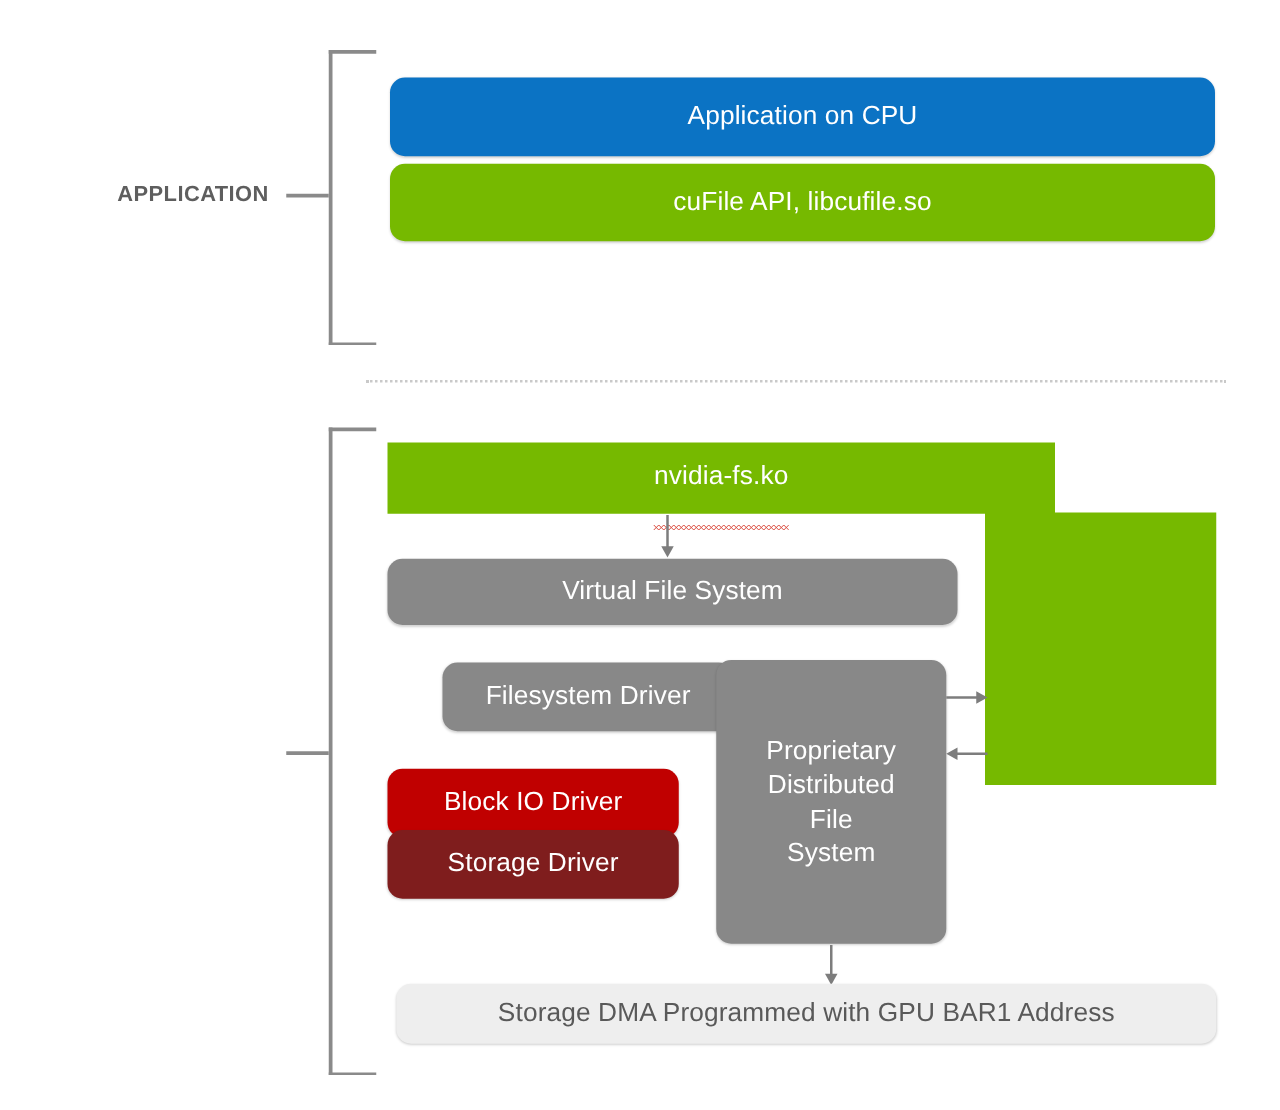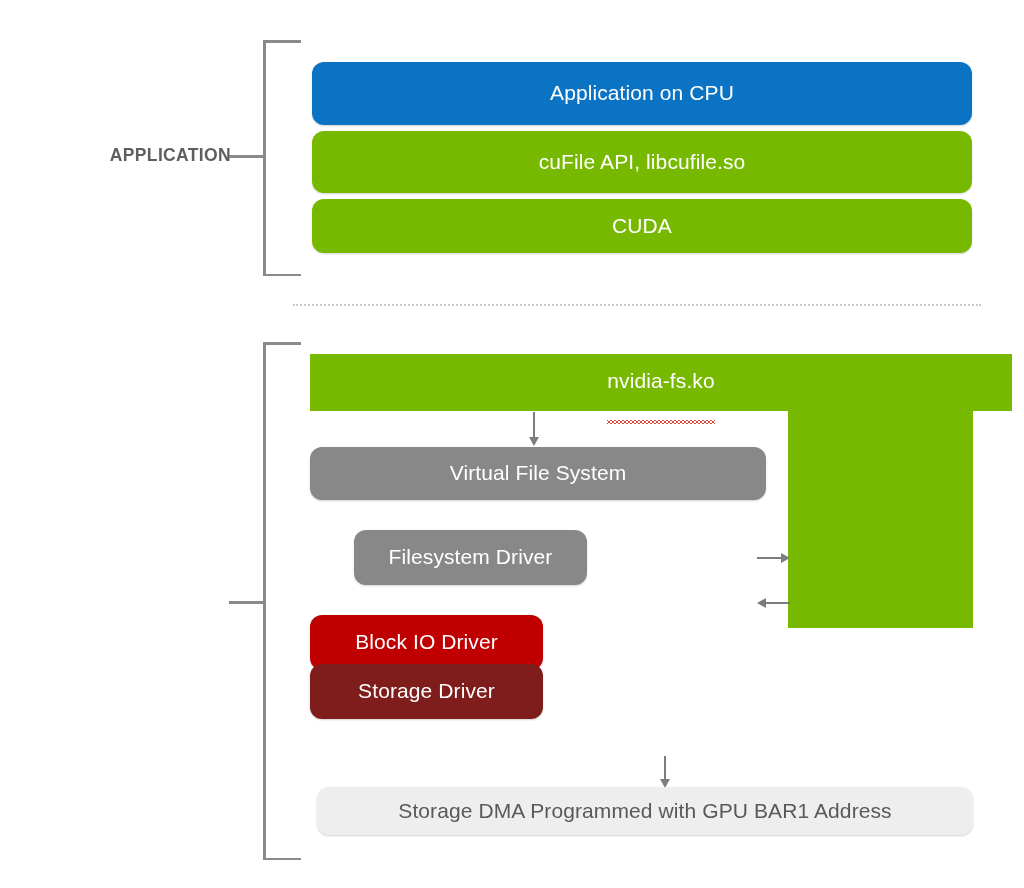--- a/index.html
+++ b/index.html
@@ -42,21 +42,20 @@
   
   .group-label {
     position: absolute;
     color: #5e5e5e;
     font-weight: bold;
     font-size: 17.5px;
     line-height: 1.30;
     letter-spacing: .35px;
     text-align: right;
     white-space: pre-line;
-    padding-left: 16px;
   }
 
   
   .bracket {
     position: absolute;
   }
   .bracket .v {
     position: absolute;
     left: 0;
     top: 0;
@@ -185,33 +184,32 @@
     <div class="stem" style="top:115px;"></div>
     <div class="v"></div>
     <div class="tip top"></div>
     <div class="tip bottom"></div>
   </div>
 
   <div class="box shadow" style="left:312px; top:62px; width:660px; height:63px; background:#0b73c4;">Application on CPU</div>
 
   <div class="box shadow" style="left:312px; top:131px; width:660px; height:62px; background:#76b900;">cuFile API, libcufile.so</div>
 
-  <div class="box shadow" style="left:312px; top:199px; width:660px; height:54px; background:#76b900;">CUDA</div>
 
   <div class="dotted-sep" style="left:293px; top:304px; width:688px;"></div>
 
 
   <div class="bracket" style="left:263px; top:342px; width:38px; height:518px;">
     <div class="stem" style="top:259px;"></div>
     <div class="v"></div>
     <div class="tip top"></div>
     <div class="tip bottom"></div>
   </div>
 
-  <div class="box" style="left:310px; top:354px; width:702px; height:57px; background:#76b900;justify-content:center;">
+  <div class="box" style="left:310px; top:354px; width:534px; height:57px; background:#76b900;justify-content:center;">
     <span class="kolabel">
       <span>nvidia-fs.ko</span>
       <span class="squiggle"></span>
     </span>
   </div>
 
   <div style="position:absolute; left:788px; top:410px; width:185px; height:218px; background:#76b900;"></div>
 
   <div class="arrow down" style="left:526px; top:412px; width:16px; height:34px;">
     <div class="shaft"></div>
@@ -219,20 +217,24 @@
   </div>
 
   <div class="box shadow" style="left:310px; top:447px; width:456px; height:53px; background:#888888;">Virtual File System</div>
 
   <div class="box shadow" style="left:310px; top:530px; width:233px; height:55px; background:#888888;margin-left:44px;">Filesystem Driver</div>
 
   <div class="box shadow" style="left:310px; top:615px; width:233px; height:55px; background:#c00000;">Block IO Driver</div>
 
   <div class="box shadow" style="left:310px; top:664px; width:233px; height:55px; background:#7f1d1d;">Storage Driver</div>
 
+  <div class="box shadow" style="left:573px; top:528px; width:184px; height:227px; background:#888888; line-height:1.30;">Proprietary
+Distributed
+File
+System</div>
 
   <div class="arrow right" style="left:757px; top:551px; width:33px; height:14px;">
     <div class="shaft"></div>
     <div class="head"></div>
   </div>
 
   <div class="arrow left" style="left:757px; top:596px; width:33px; height:14px;">
     <div class="shaft"></div>
     <div class="head"></div>
   </div>

